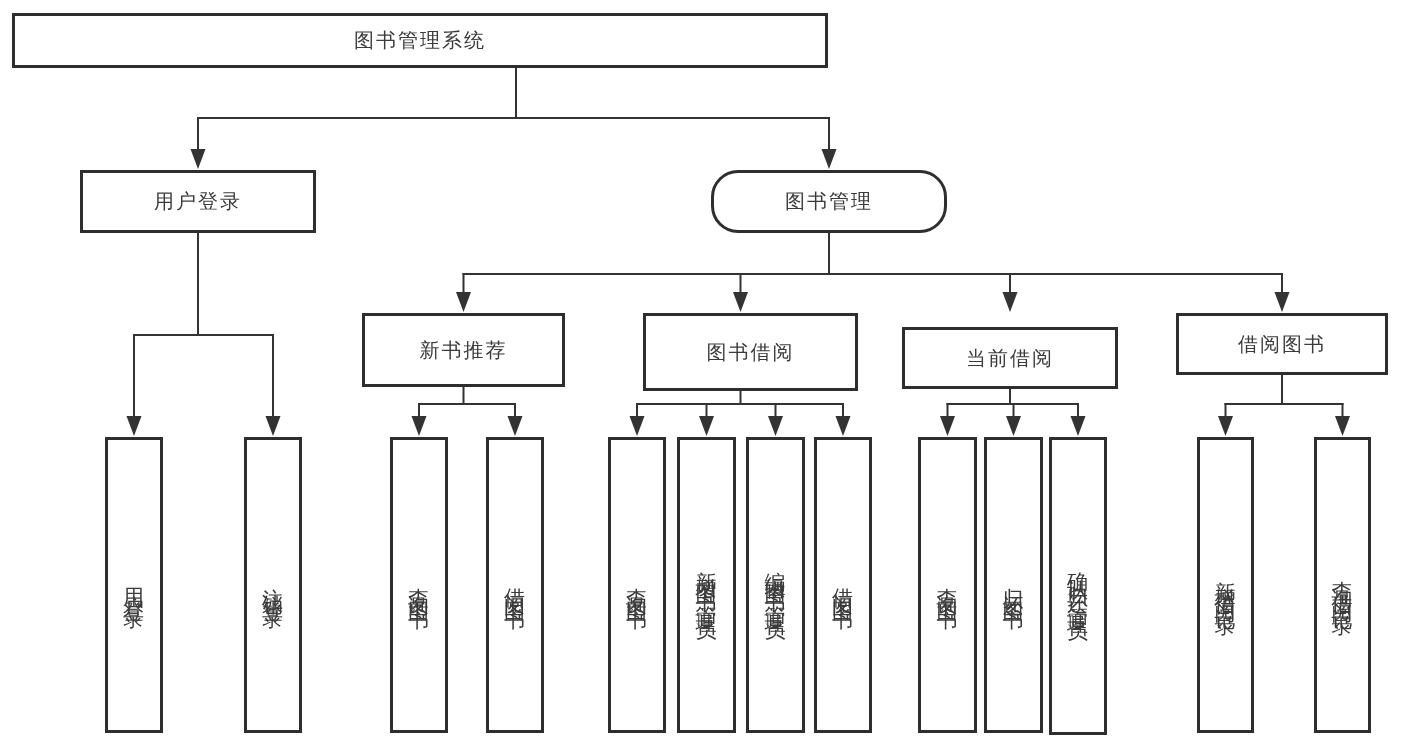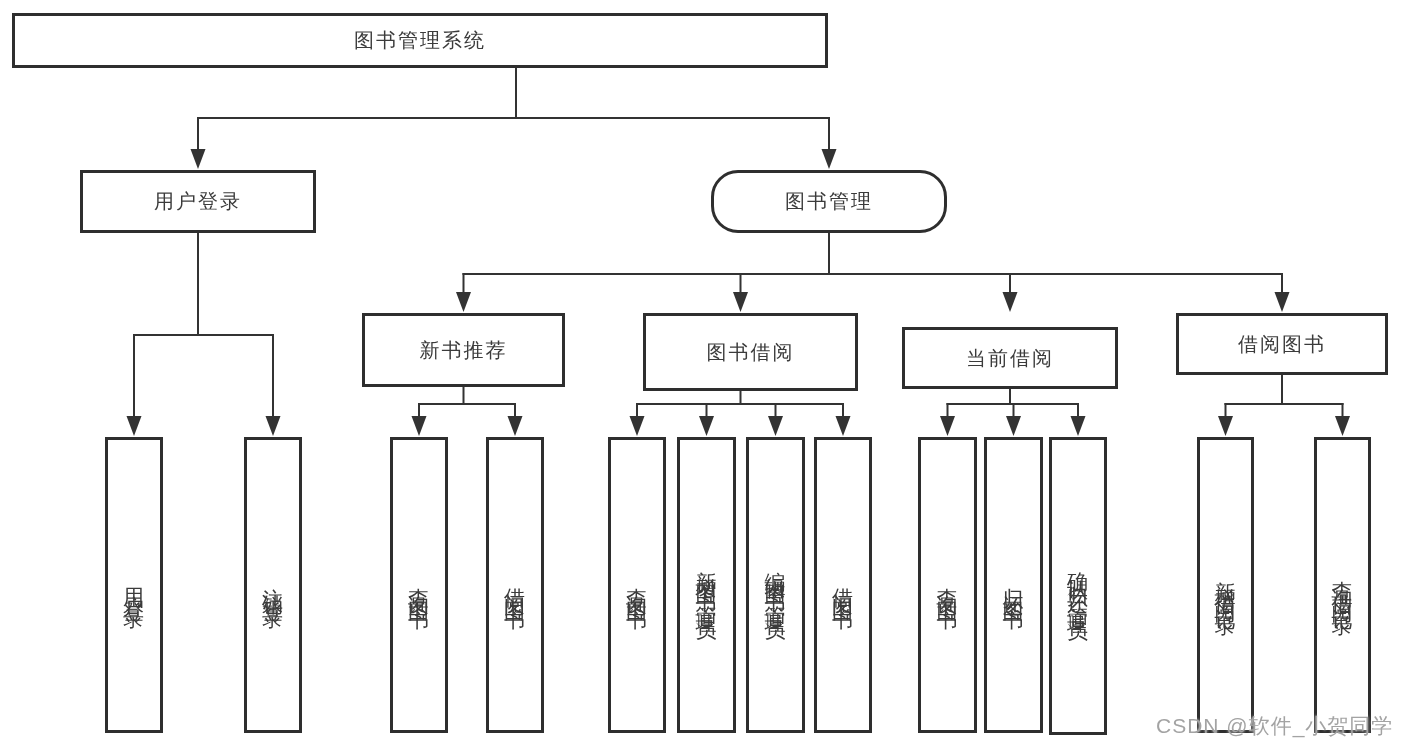--- a/index.html
+++ b/index.html
@@ -156,14 +156,13 @@
       <div class="node vertical" style="left: 1049px; top: 437px; width: 58px; height: 298px;">
         <span>确认归还（管理员）</span>
       </div>
       <div class="node vertical" style="left: 1197px; top: 437px; width: 57px; height: 296px;">
         <span>新增借阅记录</span>
       </div>
       <div class="node vertical" style="left: 1314px; top: 437px; width: 57px; height: 296px;">
         <span>查询借阅记录</span>
       </div>
     </div>
-  <div class="watermark">CSDN @软件_小贺同学</div>
 </div>
 
 </body></html>

